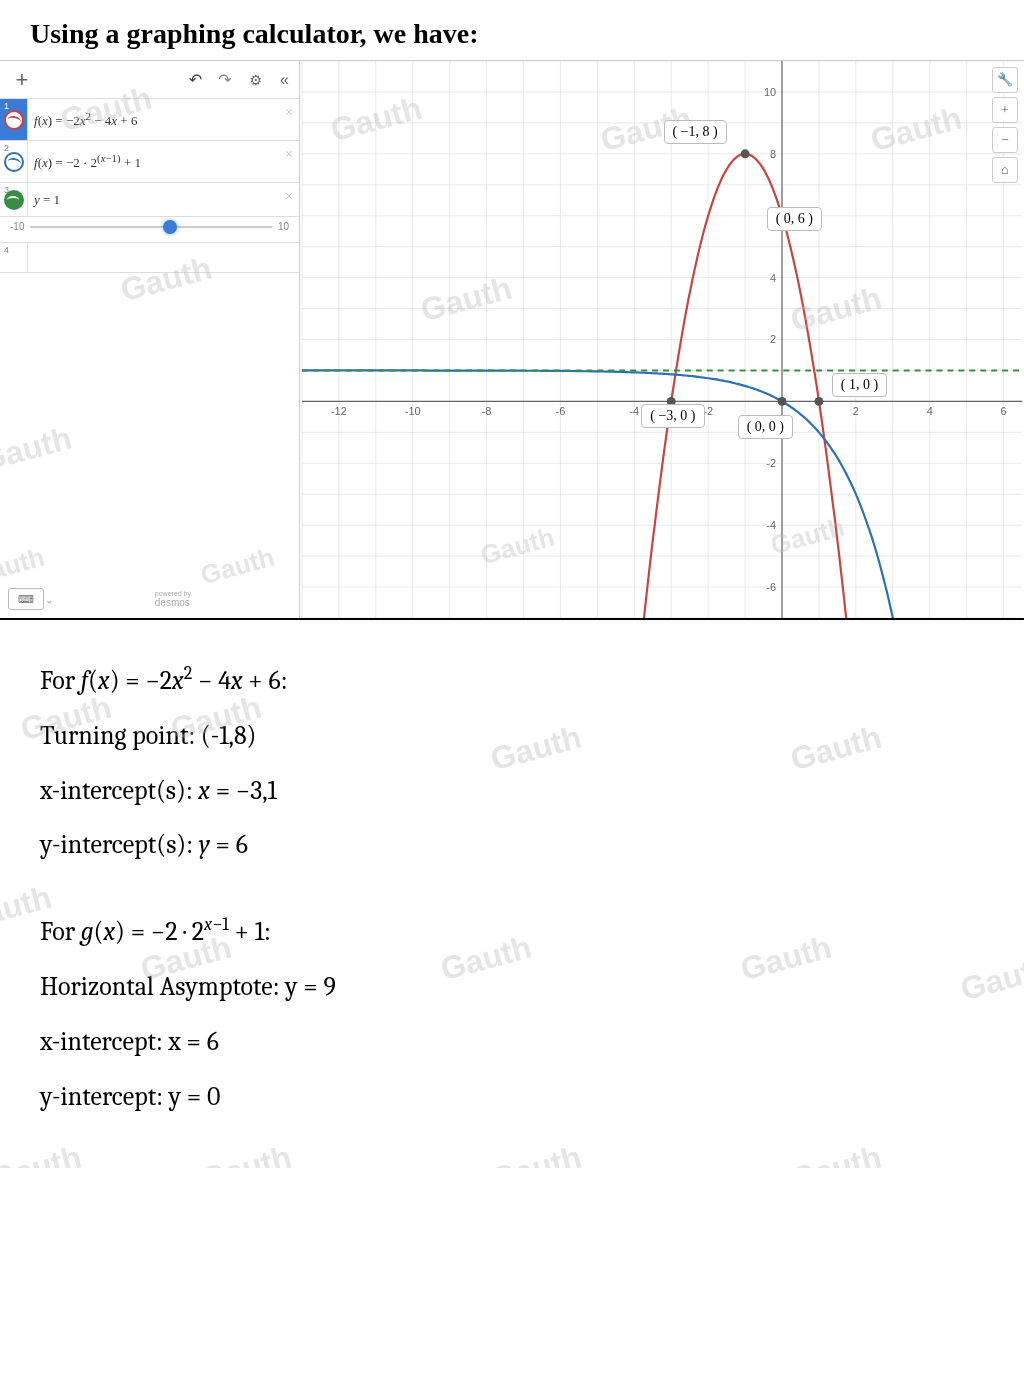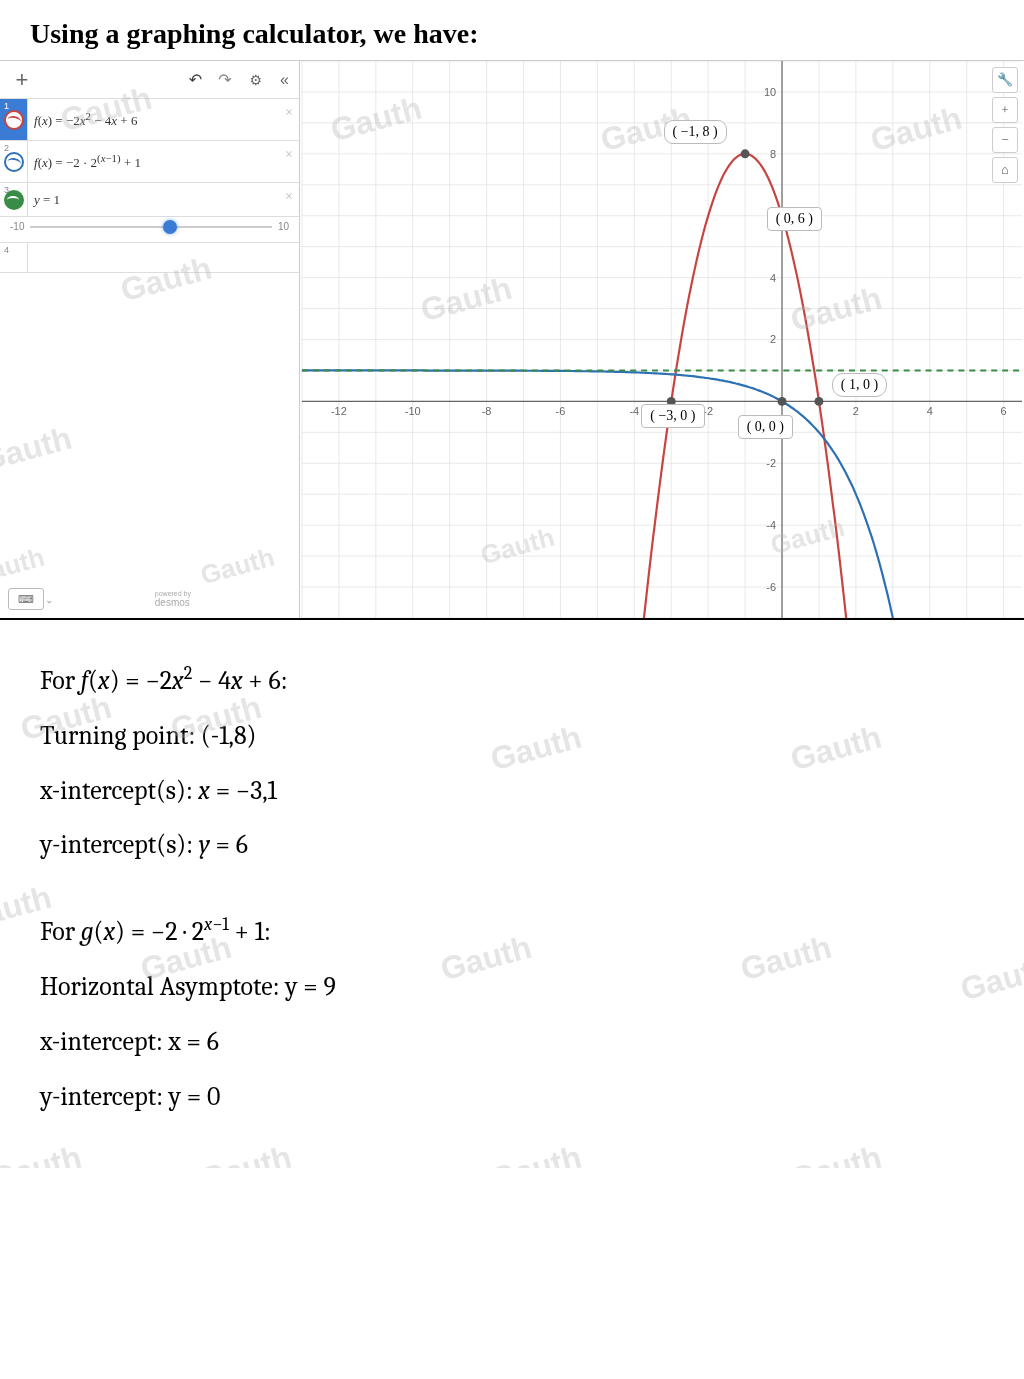--- a/index.html
+++ b/index.html
@@ -205,23 +205,23 @@
         <circle cx="482.66666666666663" cy="342.22222222222223" r="4.5" fill="#555"></circle>
         <circle cx="371.28205128205127" cy="342.22222222222223" r="4.5" fill="#555"></circle>
       </svg>
     <div class="ctrl-stack">
       <div class="ctrl-btn">🔧</div>
       <div class="ctrl-btn">+</div>
       <div class="ctrl-btn">−</div>
       <div class="ctrl-btn">⌂</div>
     </div>
     <div id="graph-labels"></div>
-  <div class="point-label" style="left: 363.538px; top: 59.3333px; border-radius: 9px;">( −1, 8 )</div>
+  <div class="point-label" style="left: 363.538px; top: 59.3333px;">( −1, 8 )</div>
       <div class="point-label" style="left: 422.667px; top: 145.556px; margin-left: 44px;">( 0, 6 )</div>
-      <div class="point-label" style="left: 531.795px; top: 312.222px; border-radius: 11px;">( 1, 0 )</div>
+      <div class="point-label" style="left: 531.795px; top: 312.222px;">( 1, 0 )</div>
       <div class="point-label" style="left: 437.667px; top: 354.222px;">( 0, 0 )</div>
       <div class="point-label" style="left: 341.282px; top: 343px;">( −3, 0 )</div>
     </div>
 
 </div>
 
 <div class="analysis">
   <div class="watermark" style="top:70px;left:20px">Gauth</div>
   <div class="watermark" style="top:70px;left:170px">Gauth</div>
   <div class="watermark" style="top:100px;left:490px">Gauth</div>

